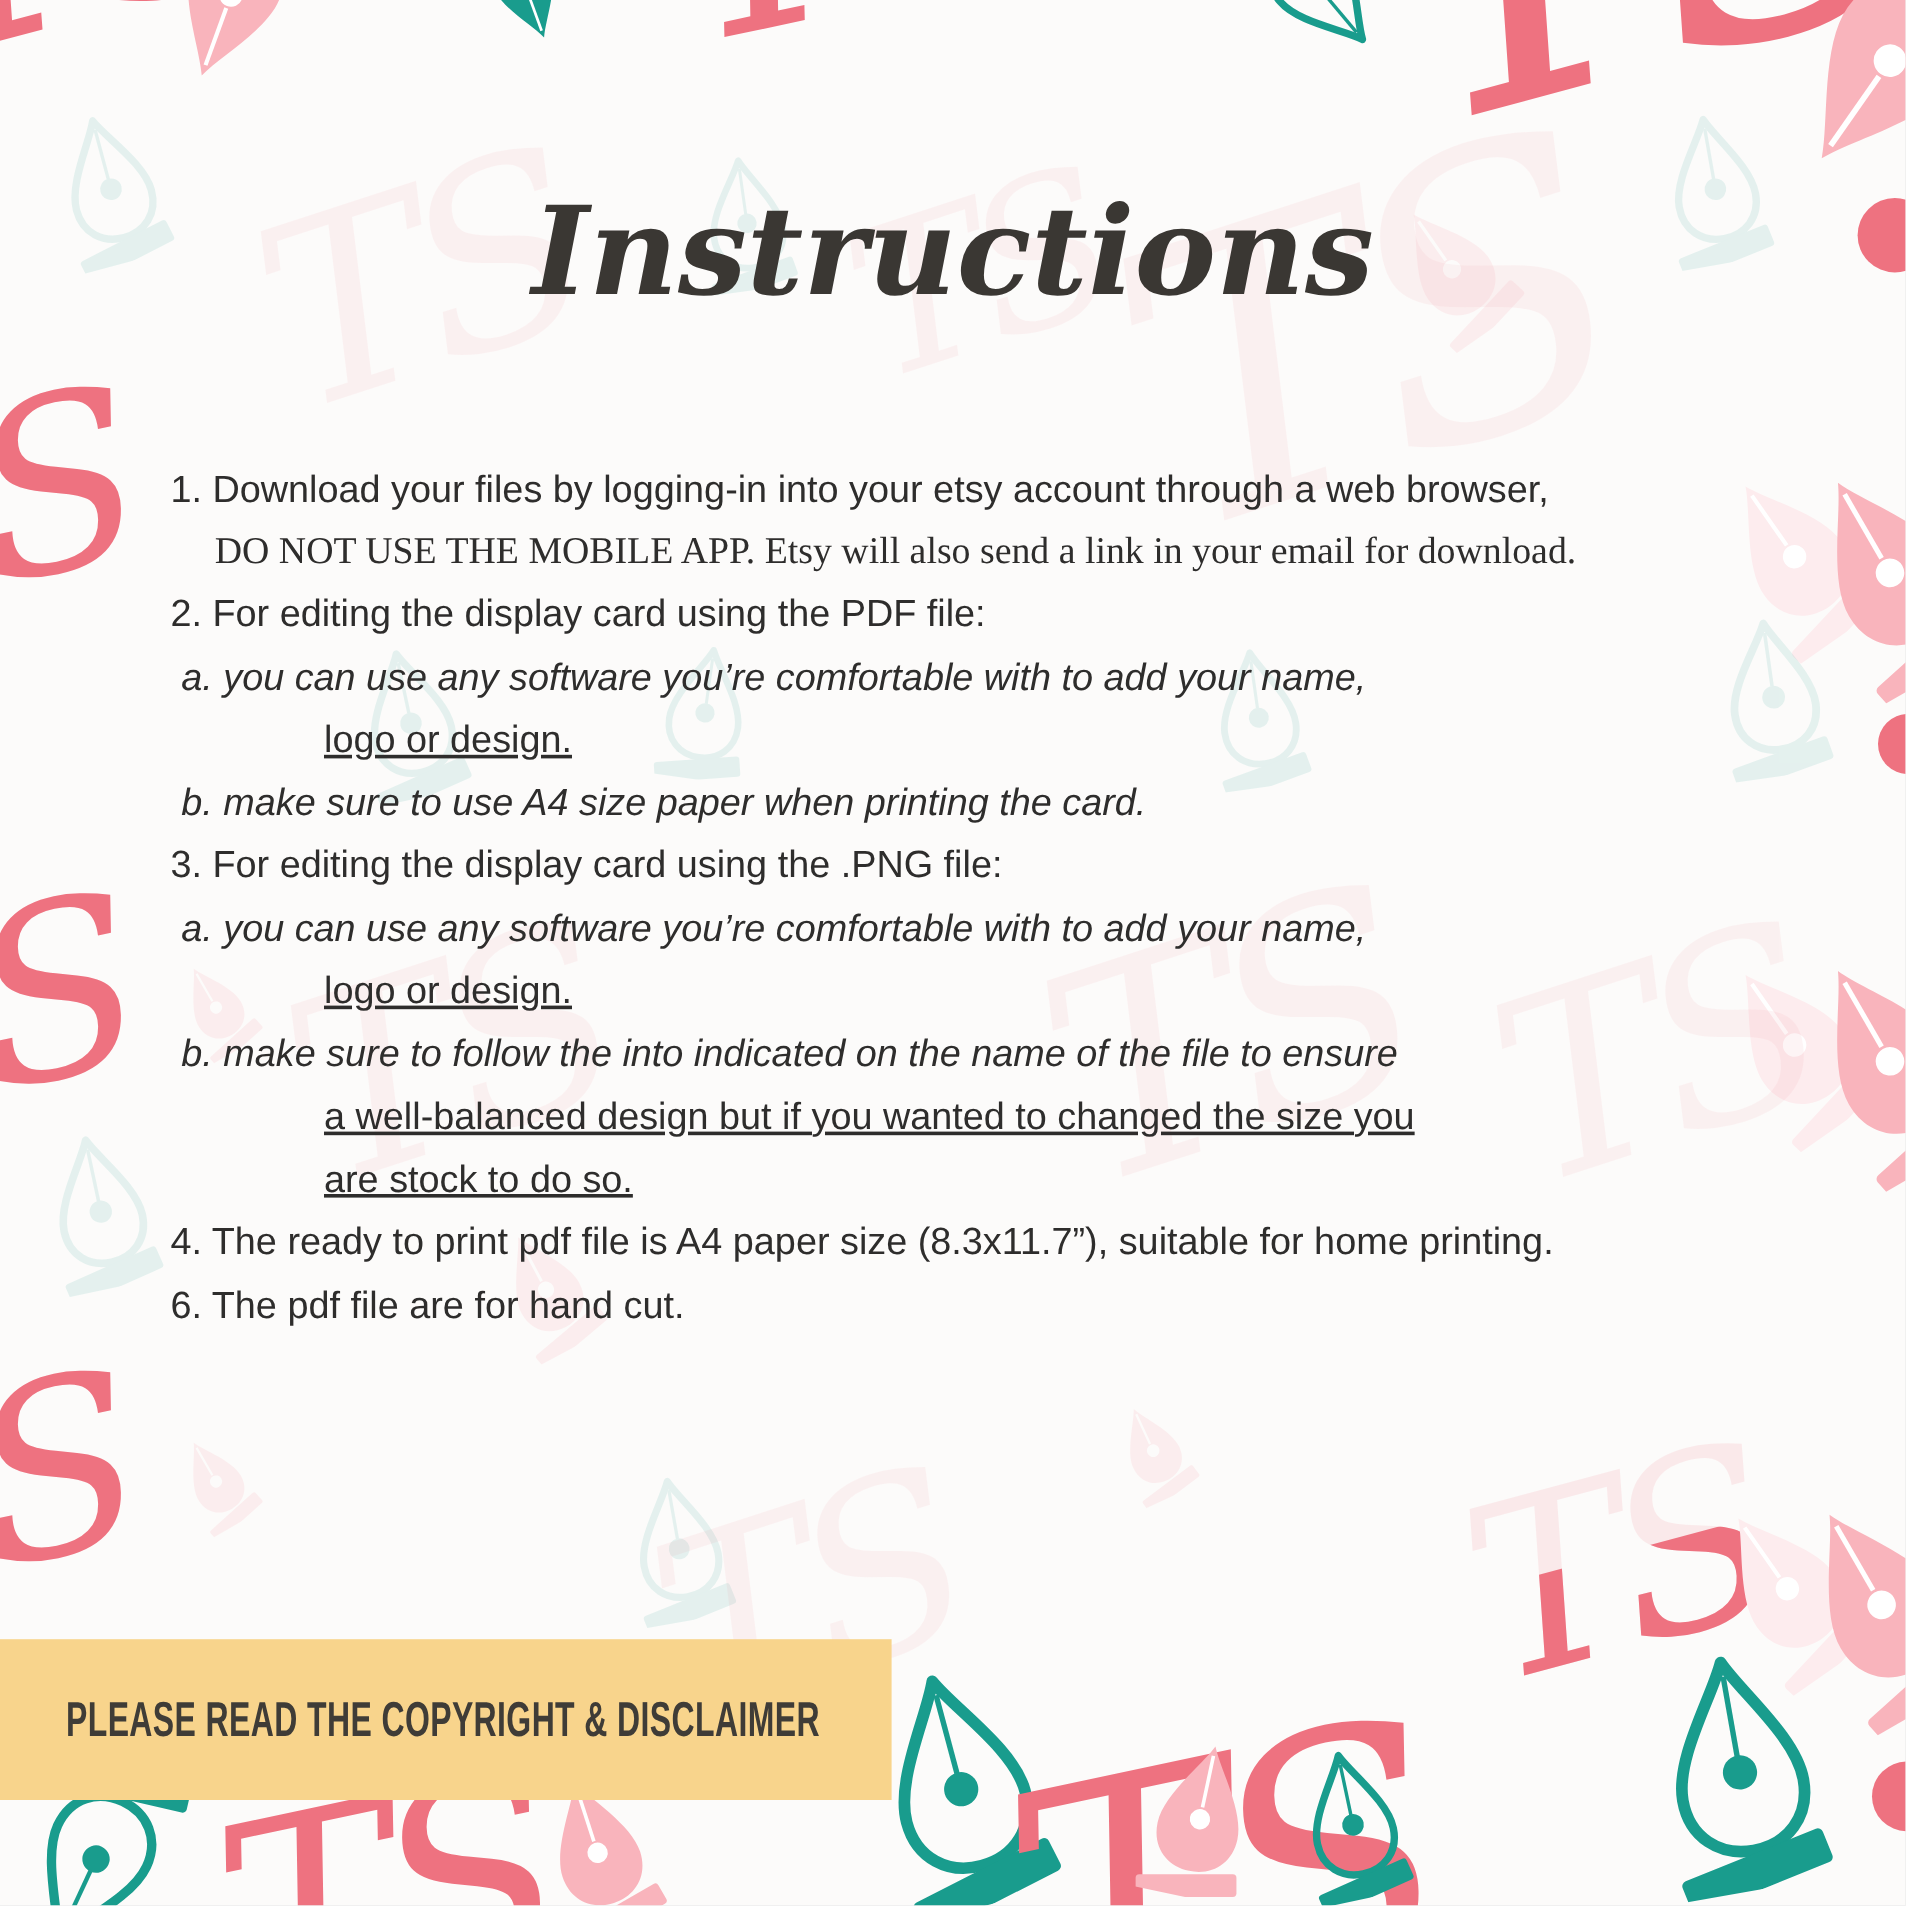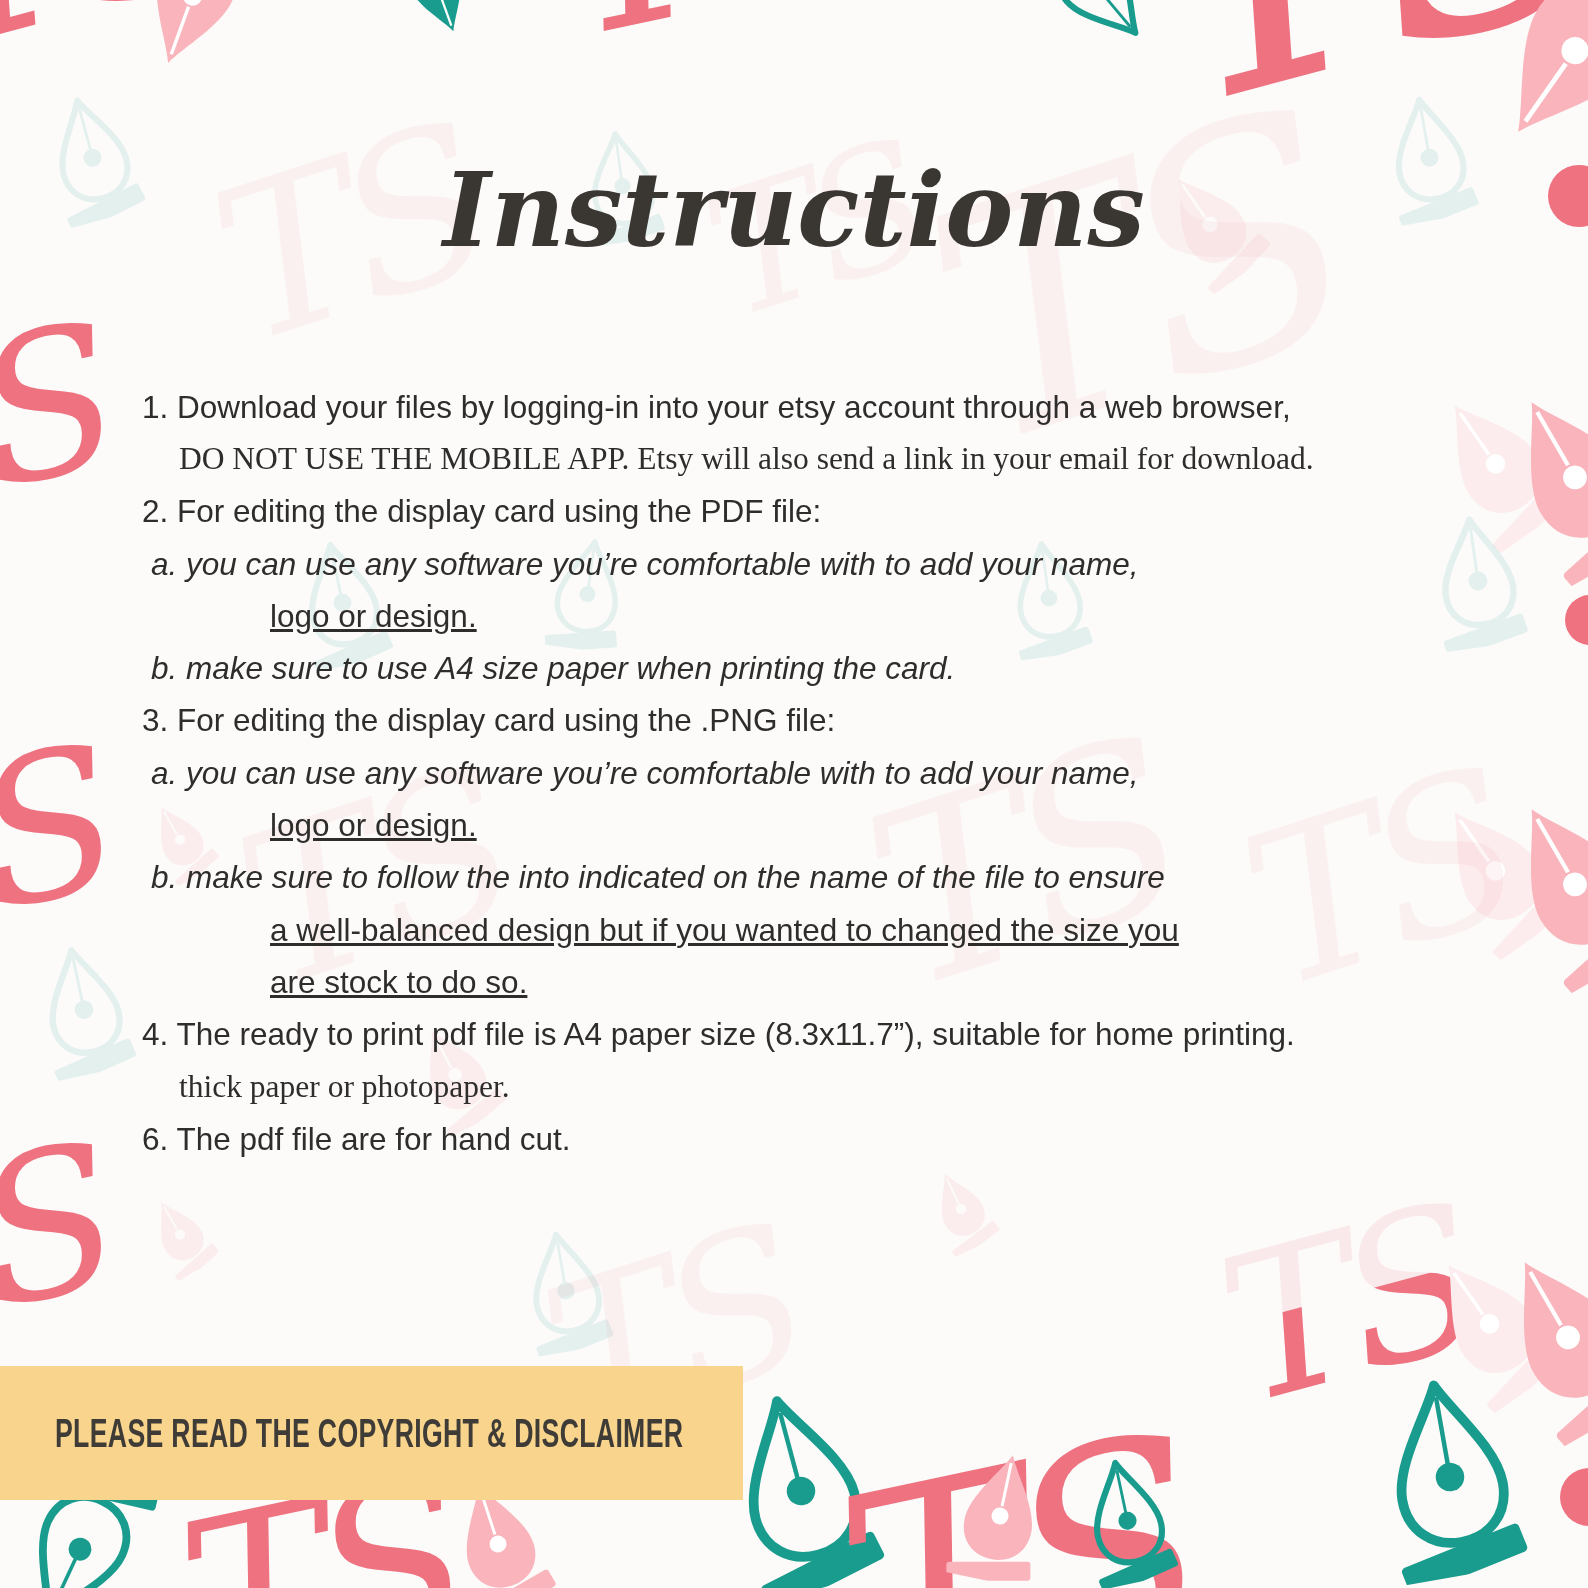--- a/index.html
+++ b/index.html
@@ -351,20 +351,19 @@
       <div class="line ln-sub">a. you can use any software you’re comfortable with to add your name,</div>
       <div class="line ln-subcont">logo or design.</div>
       <div class="line ln-sub">b. make sure to use A4 size paper when printing the card.</div>
       <div class="line ln-num">3. For editing the display card using the .PNG file:</div>
       <div class="line ln-sub">a. you can use any software you’re comfortable with to add your name,</div>
       <div class="line ln-subcont">logo or design.</div>
       <div class="line ln-sub">b. make sure to follow the into indicated on the name of the file to ensure</div>
       <div class="line ln-subcont">a well-balanced design but if you wanted to changed the size you</div>
       <div class="line ln-subcont">are stock to do so.</div>
       <div class="line ln-num">4. The ready to print pdf file is A4 paper size (8.3x11.7”), suitable for home printing.</div>
-      <div class="line ln-cont">thick paper or photopaper.</div>
       <div class="line ln-num">6. The pdf file are for hand cut.</div>
     </div>
 
   <div class="banner">
     <span>PLEASE READ THE COPYRIGHT &amp; DISCLAIMER</span>
   </div>
 </div>
 
 </body></html>

